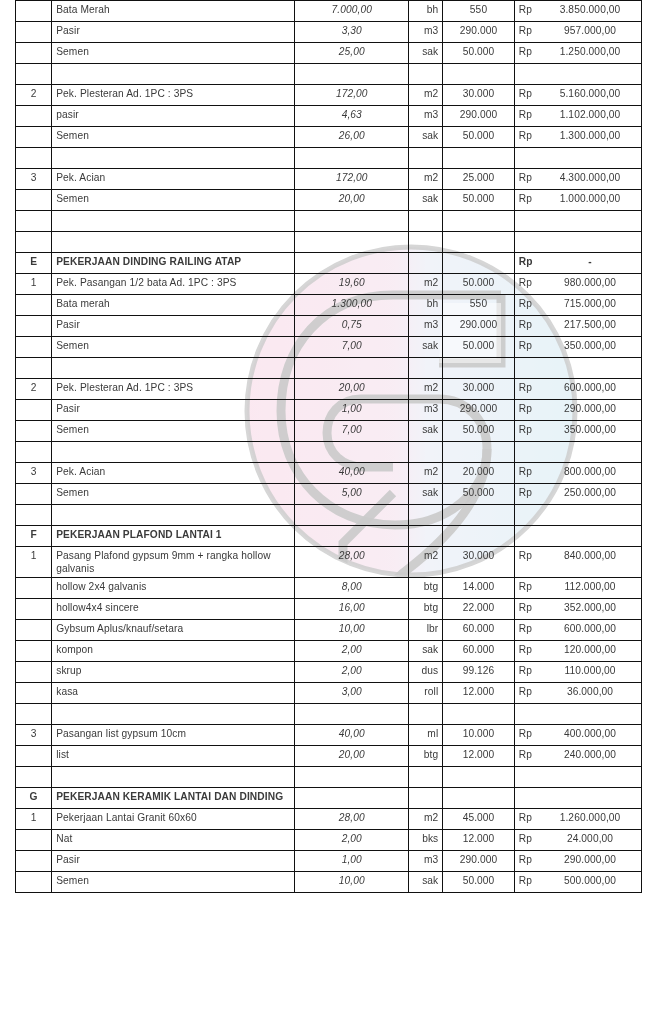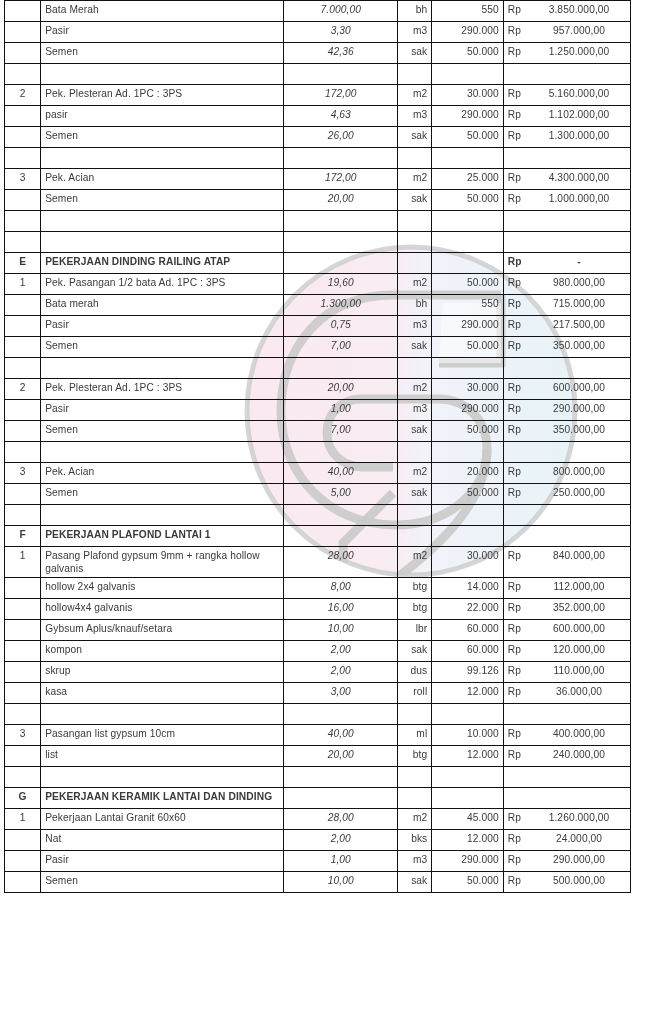--- a/index.html
+++ b/index.html
@@ -26,21 +26,21 @@
     width: 345px;
     height: 400px;
     pointer-events: none;
     z-index: 0;
     opacity: 0.55;
   }
 
   
   #rab-table {
     position: absolute;
-    left: 4px;
+    left: 15px;
     top: 0px;
     width: 627px;
     border-collapse: collapse;
     table-layout: fixed;
     z-index: 2;
     background: transparent;
   }
   #rab-table td {
     border: 1.6px solid #111;
     padding: 2px 4px 2px 4px;
@@ -50,21 +50,21 @@
     vertical-align: top;
     background: transparent;
     height: 21px;
     letter-spacing: 0.1px;
   }
   
   .c-no    { width: 35px;  text-align: center; }
   .c-desc  { width: 235px; text-align: left; }
   .c-vol   { width: 110px; text-align: center; font-style: italic; }
   .c-sat   { width: 33px;  text-align: right; padding-right: 4px; }
-  .c-harga { width: 69px;  text-align: right; }
+  .c-harga { width: 69px;  text-align: center; }
   .c-rp    { width: 24px;  text-align: left; border-right: none !important; }
   .c-total { width: 99px;  text-align: center; border-left: none !important; padding-right: 6px; }
 
   tr.r-empty td { height: 20px; }
   tr.r-section td {
     font-weight: bold;
     color: #000;
     font-size: 11.6px;
     line-height: 16.5px;
     letter-spacing: 0.2px;
@@ -148,21 +148,21 @@
           <td class="c-desc">Pasir</td>
           <td class="c-vol">3,30</td>
           <td class="c-sat">m3</td>
           <td class="c-harga">290.000</td>
           <td class="c-rp">Rp</td>
           <td class="c-total">957.000,00</td>
         </tr>
         <tr class="r-item">
           <td class="c-no"></td>
           <td class="c-desc">Semen</td>
-          <td class="c-vol">42,36</td>
+          <td class="c-vol">25,00</td>
           <td class="c-sat">sak</td>
           <td class="c-harga">50.000</td>
           <td class="c-rp">Rp</td>
           <td class="c-total">1.250.000,00</td>
         </tr>
         <tr class="r-empty">
           <td class="c-no"></td>
           <td class="c-desc"></td>
           <td class="c-vol"></td>
           <td class="c-sat"></td>
@@ -381,21 +381,21 @@
           <td class="c-no"></td>
           <td class="c-desc">hollow 2x4 galvanis</td>
           <td class="c-vol">8,00</td>
           <td class="c-sat">btg</td>
           <td class="c-harga">14.000</td>
           <td class="c-rp">Rp</td>
           <td class="c-total">112.000,00</td>
         </tr>
         <tr class="r-item">
           <td class="c-no"></td>
-          <td class="c-desc">hollow4x4 galvanis</td>
+          <td class="c-desc">hollow4x4 sincere</td>
           <td class="c-vol">16,00</td>
           <td class="c-sat">btg</td>
           <td class="c-harga">22.000</td>
           <td class="c-rp">Rp</td>
           <td class="c-total">352.000,00</td>
         </tr>
         <tr class="r-item">
           <td class="c-no"></td>
           <td class="c-desc">Gybsum Aplus/knauf/setara</td>
           <td class="c-vol">10,00</td>

